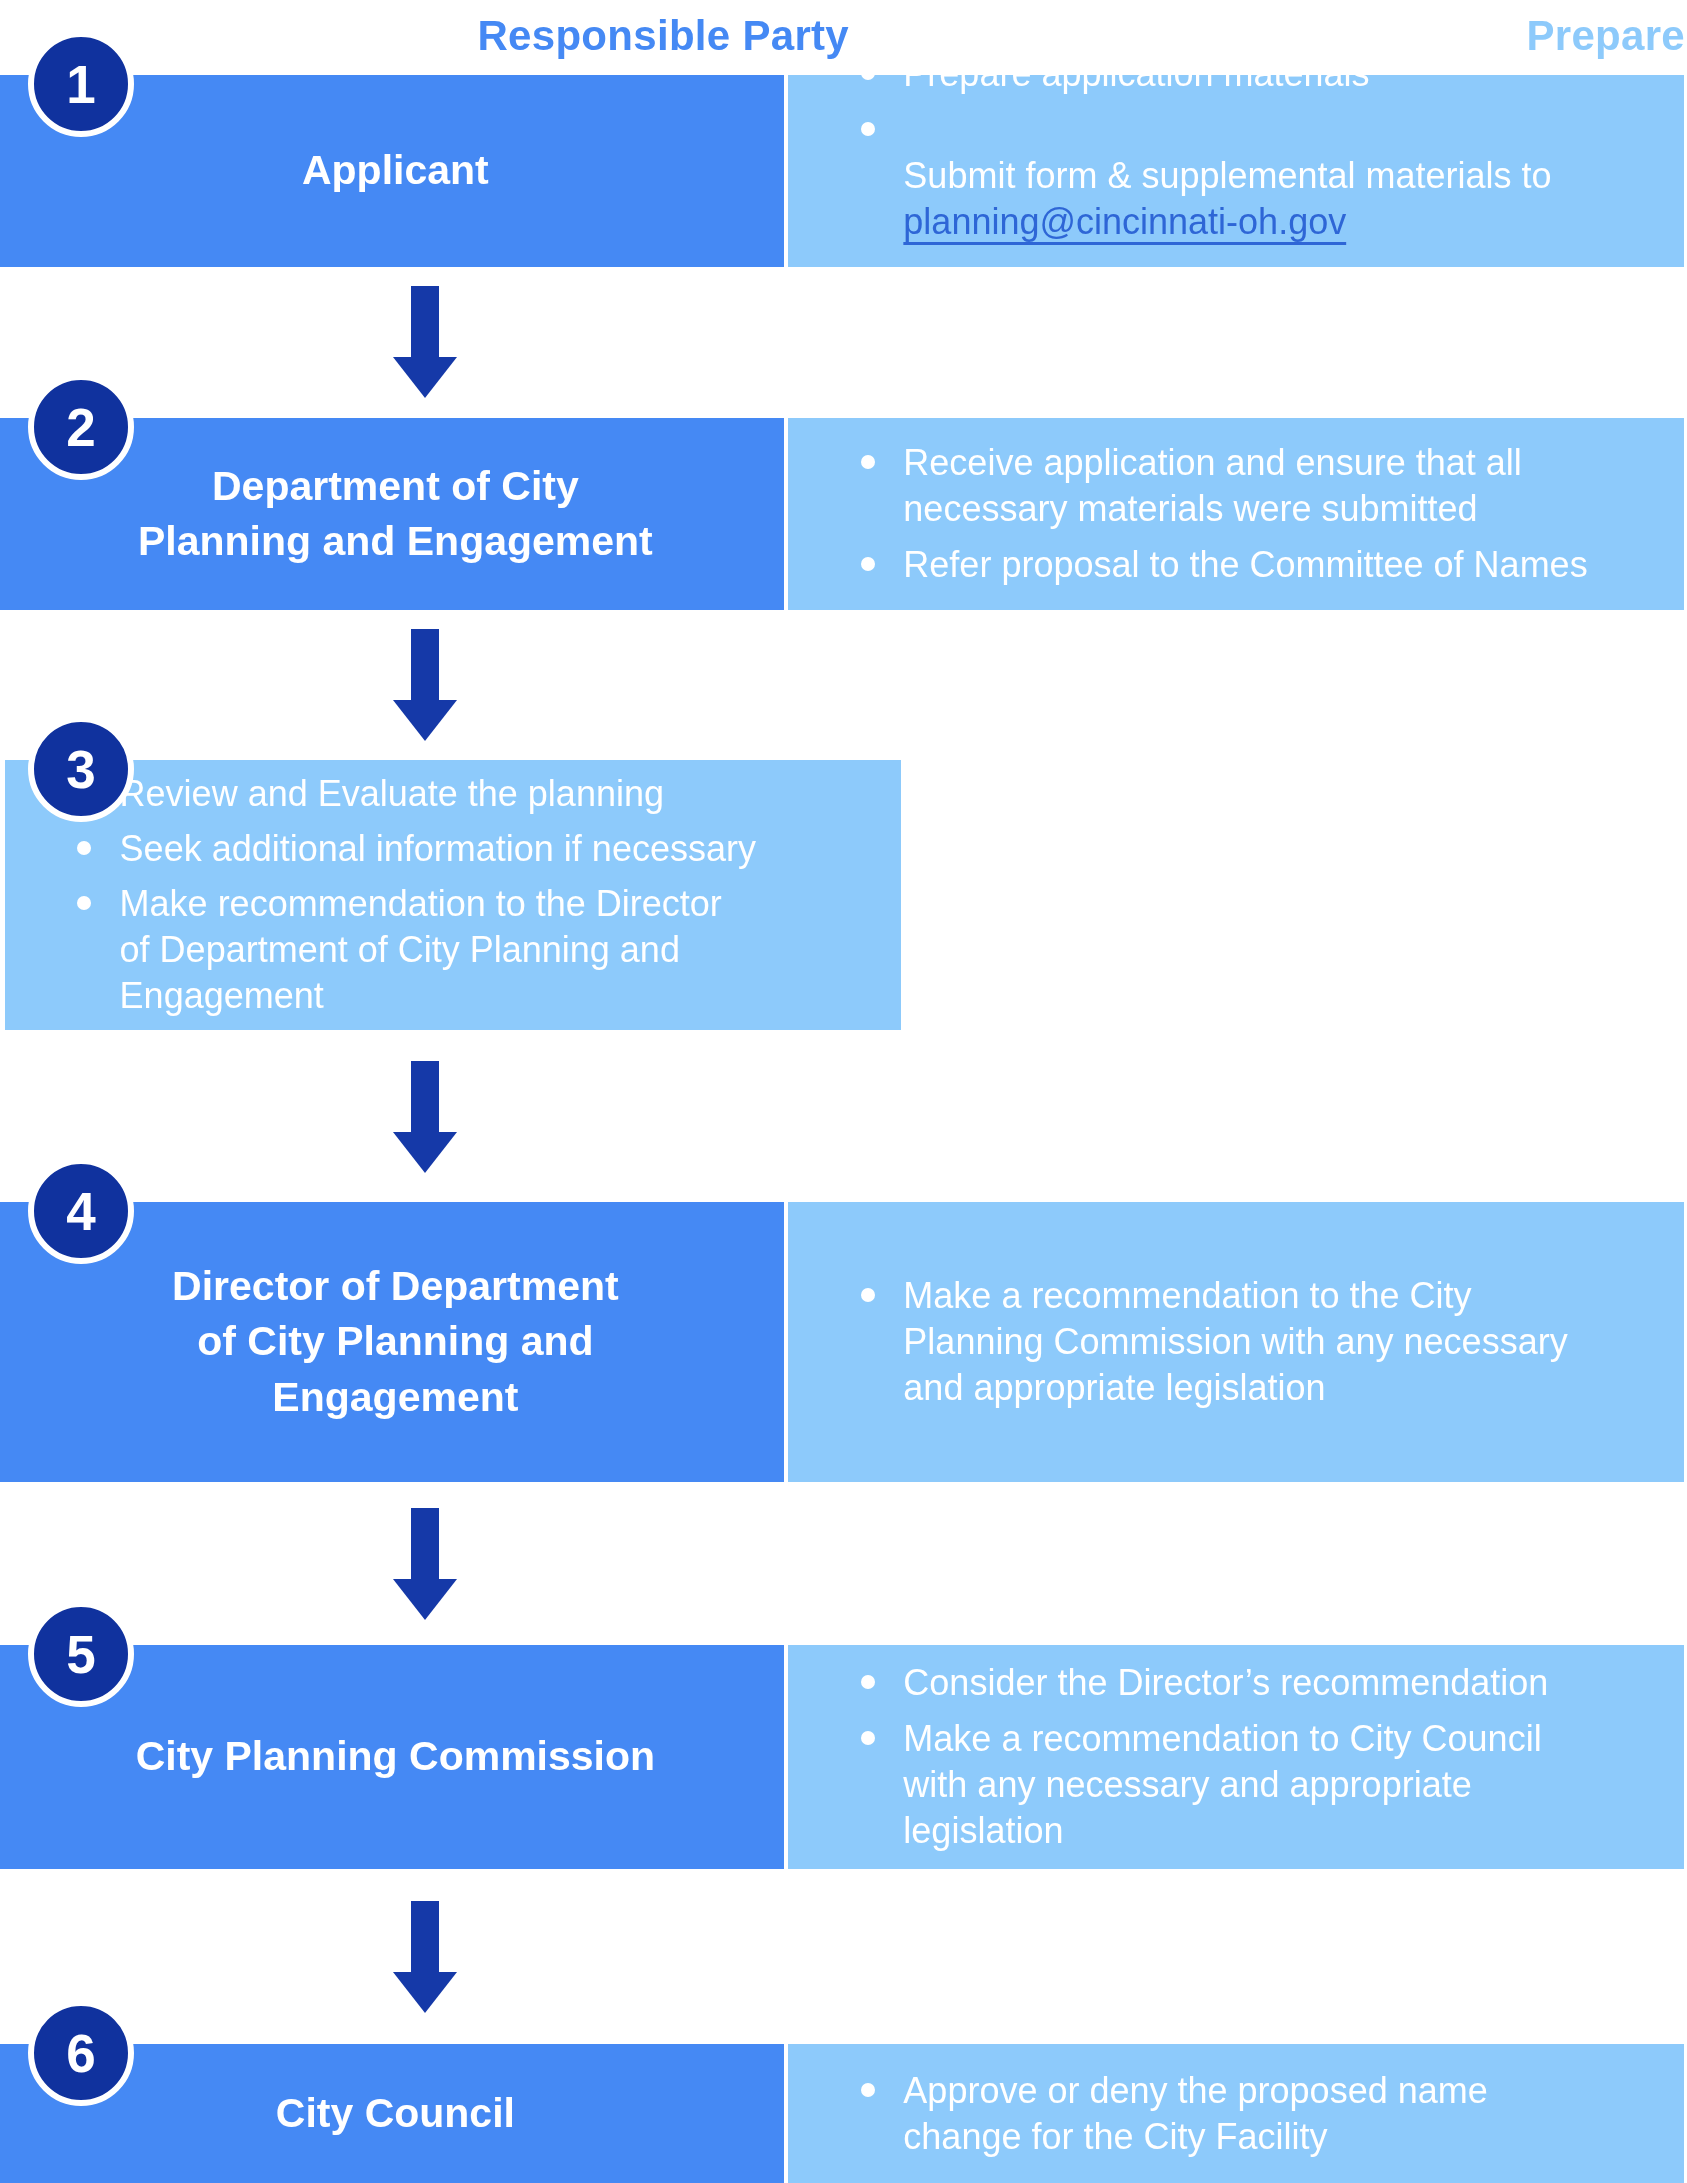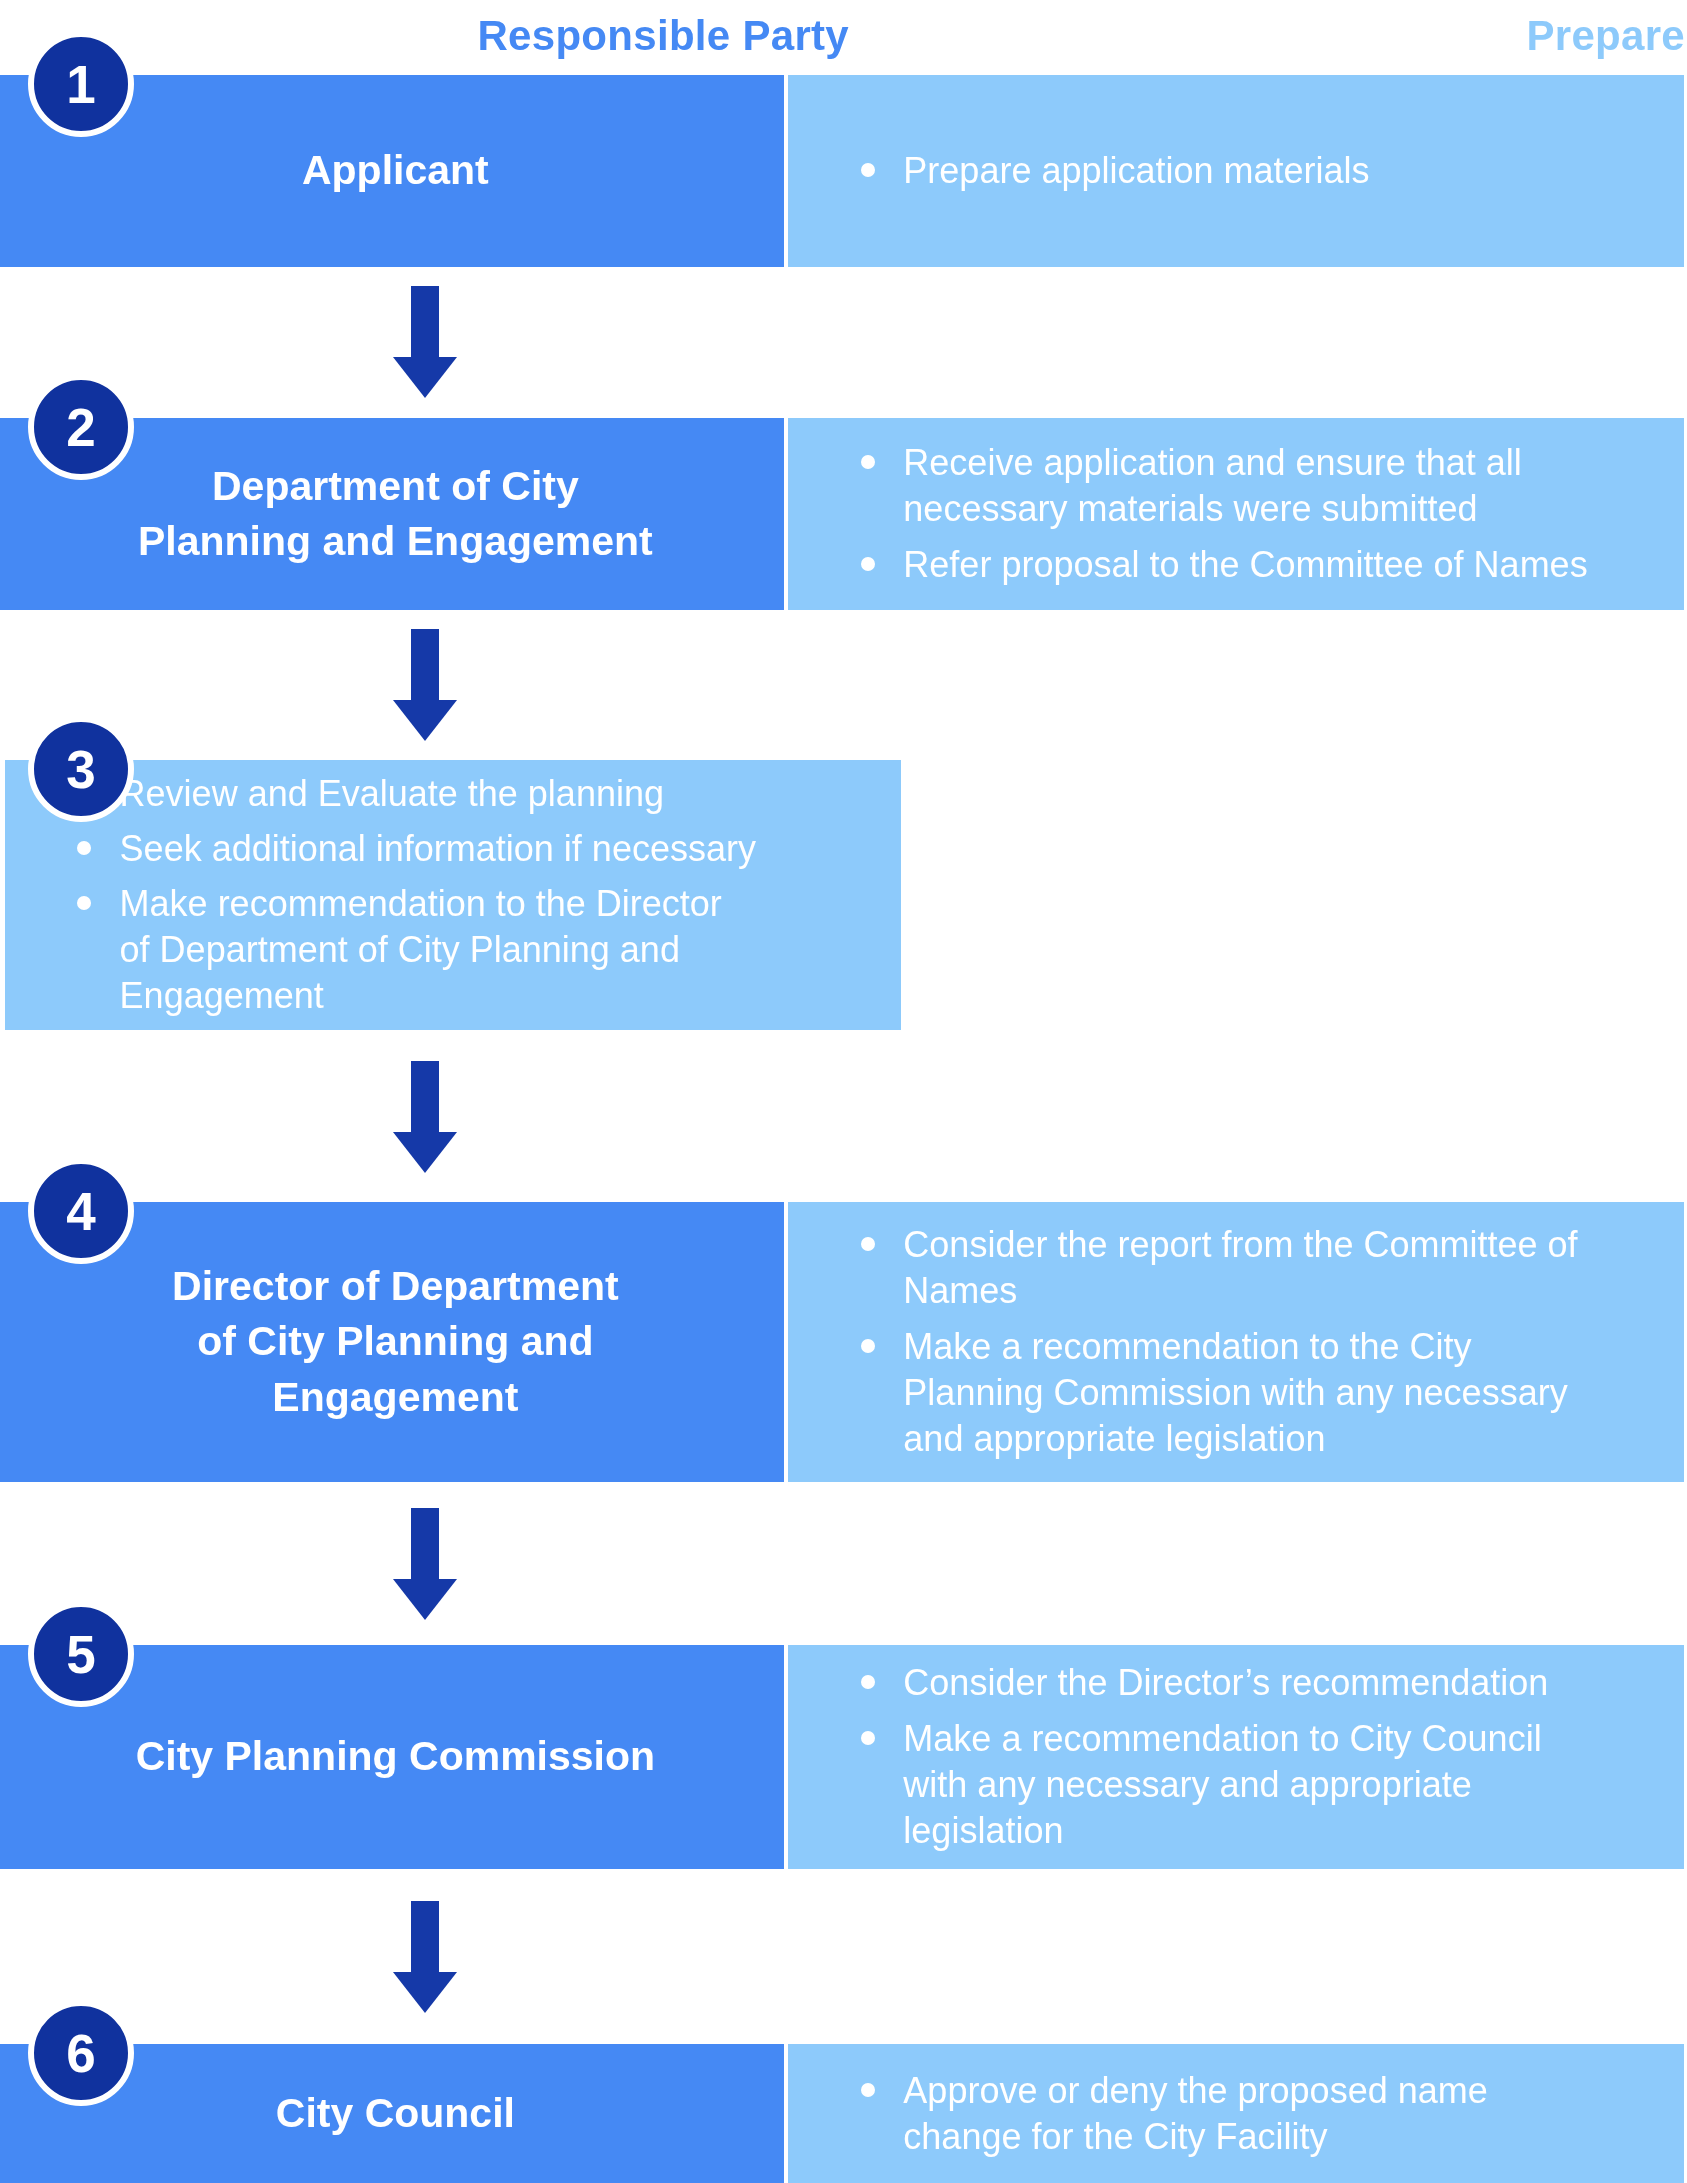--- a/index.html
+++ b/index.html
@@ -153,20 +153,24 @@
     <div class="circle">
         <span>1</span>
       </div>
     <div class="cell-left">
       <div class="party">Applicant</div>
     </div>
     <div class="col-gap"></div>
     <div class="cell-right">
       <ul class="actions">
         <li>Prepare application materials</li>
+        <li>
+          <span>Submit form &amp; supplemental materials to</span>
+          <a class="email-link">planning@cincinnati-oh.gov</a>
+        </li>
       </ul>
     </div>
   </div>
 
   <div class="arrow" style="top:286px;">
     <div class="arrow-shaft"></div>
     <div class="arrow-head"></div>
   </div>
 
   <div class="row" style="top:418px;height:192px;">
@@ -218,22 +222,20 @@
         <span>4</span>
       </div>
     <div class="cell-left">
       <div class="party">Director of Department
 of City Planning and
 Engagement</div>
     </div>
     <div class="col-gap"></div>
     <div class="cell-right">
       <ul class="actions">
-        <li>Consider the report from the Committee of
-Names</li>
         <li>Make a recommendation to the City
 Planning Commission with any necessary
 and appropriate legislation</li>
       </ul>
     </div>
   </div>
 
   <div class="arrow" style="top:1508px;">
     <div class="arrow-shaft"></div>
     <div class="arrow-head"></div>

